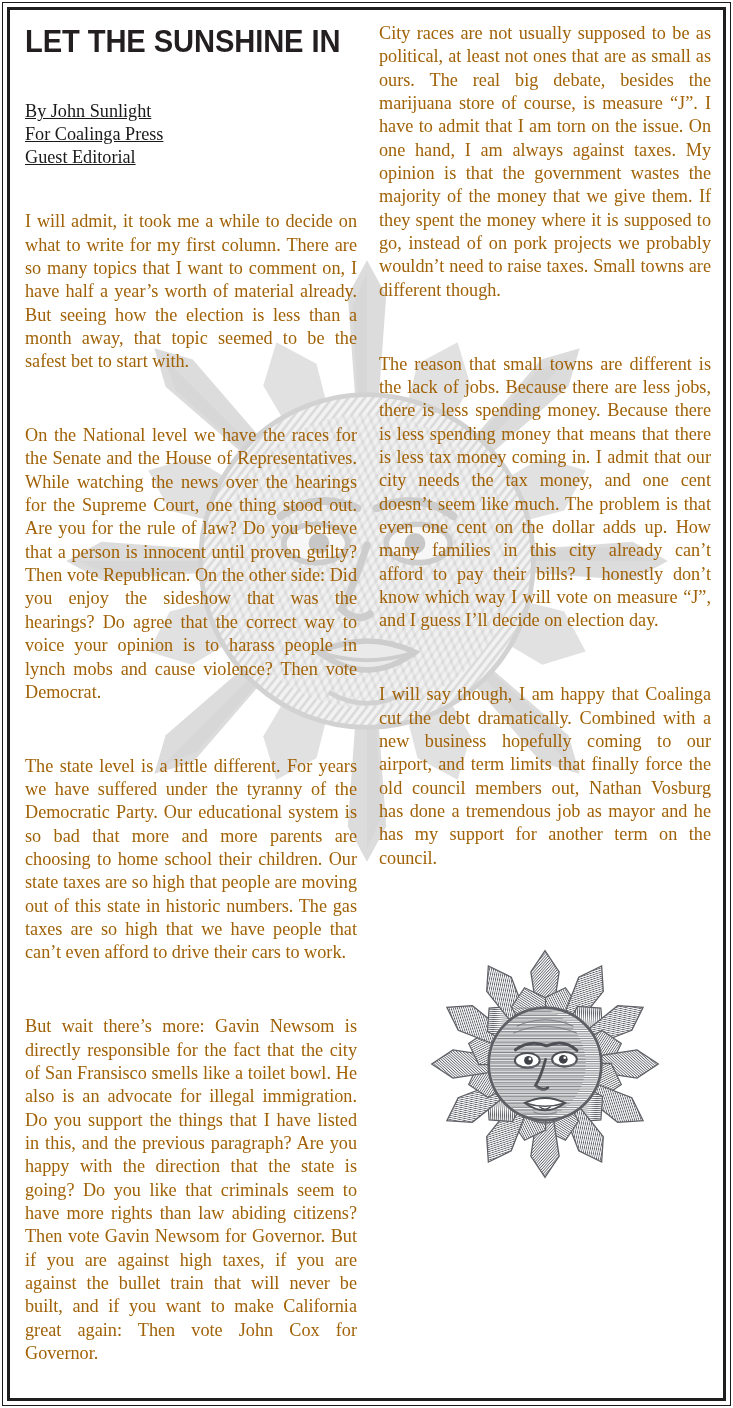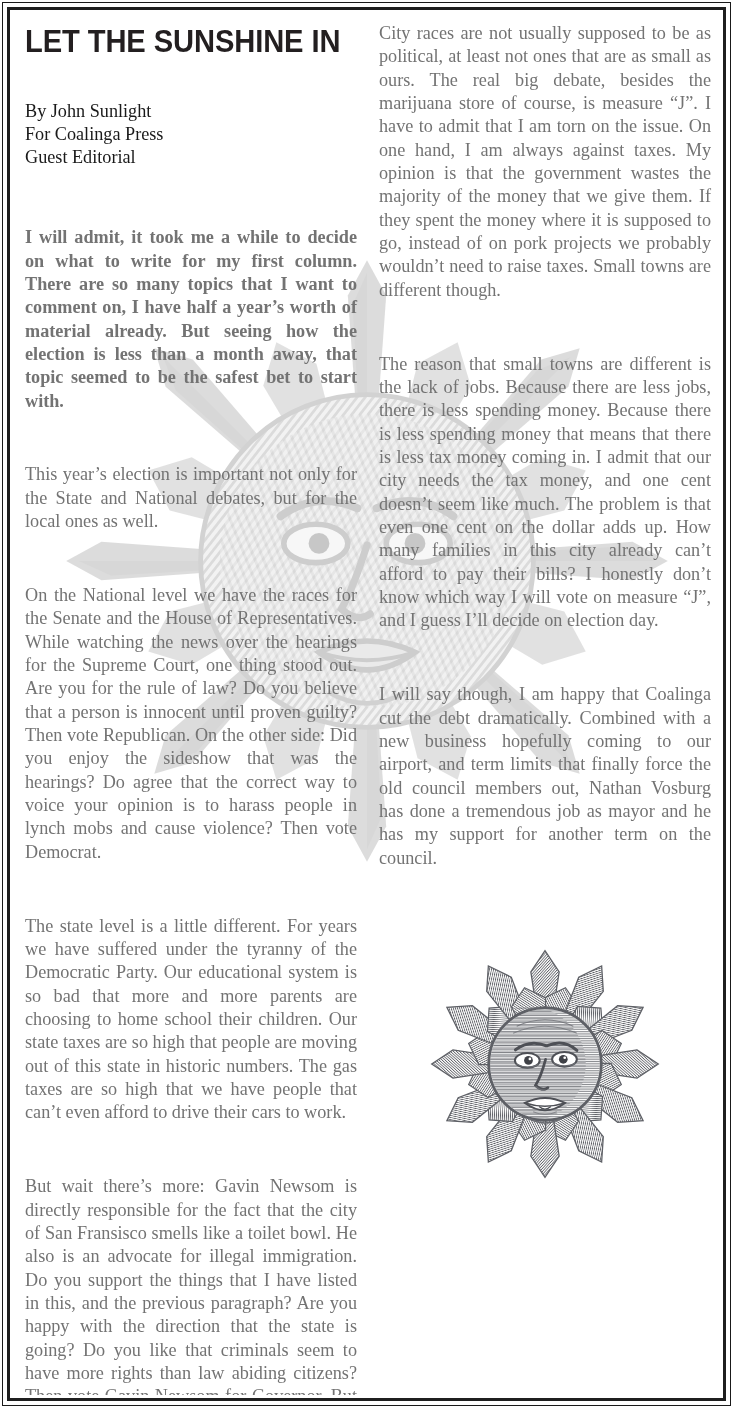--- a/index.html
+++ b/index.html
@@ -91,35 +91,35 @@
     transform: scaleX(0.955);
     transform-origin: left center;
     white-space: nowrap;
   }
   .byline {
     font-size: 18.2px;
     line-height: 1.265;
     color: #1a1a1a;
     margin: 0;
   }
-  .byline div { white-space: nowrap; }
+  .byline div { white-space: nowrap; text-decoration: underline; }
 
   
   p.body {
     font-size: 18.2px;
     line-height: 1.283;
     text-align: justify;
     text-justify: inter-word;
     margin: 0 0 14.5px 0;
     hyphens: auto;
     -webkit-hyphens: auto;
-    color: #737373;
+    color: #a16207;
   }
   p.body:last-child { margin-bottom: 16px; }
-  .col-left .first-para { margin-top: 21px; font-weight: bold; }
+  .col-left .first-para { margin-top: 5px; }
 
   
   .sun-art {
     margin: 25px auto 0 auto;
     width: 236px;
     height: 236px;
   }
   .sun-art svg { width: 100%; height: 100%; display: block; }
 </style>
 </head>
@@ -200,21 +200,20 @@
 
         <h1 class="headline">LET THE SUNSHINE IN</h1>
 
         <div class="byline">
           <div>By John Sunlight</div>
           <div>For Coalinga Press</div>
           <div>Guest Editorial</div>
         </div>
 
         <p class="body first-para">I will admit, it took me a while to decide on what to write for my first column. There are so many topics that I want to comment on, I have half a year’s worth of material already. But seeing how the election is less than a month away, that topic seemed to be the safest bet to start with.</p>
-        <p class="body">This year’s election is important not only for the State and National debates, but for the local ones as well.</p>
         <p class="body">On the National level we have the races for the Senate and the House of Representatives. While watching the news over the hearings for the Supreme Court, one thing stood out. Are you for the rule of law? Do you believe that a person is innocent until proven guilty? Then vote Republican. On the other side: Did you enjoy the sideshow that was the hearings? Do agree that the correct way to voice your opinion is to harass people in lynch mobs and cause violence? Then vote Democrat.</p>
         <p class="body">The state level is a little different. For years we have suffered under the tyranny of the Democratic Party. Our educational system is so bad that more and more parents are choosing to home school their children. Our state taxes are so high that people are moving out of this state in historic numbers. The gas taxes are so high that we have people that can’t even afford to drive their cars to work.</p>
         <p class="body">But wait there’s more: Gavin Newsom is directly responsible for the fact that the city of San Fransisco smells like a toilet bowl. He also is an advocate for illegal immigration. Do you support the things that I have listed in this, and the previous paragraph? Are you happy with the direction that the state is going? Do you like that criminals seem to have more rights than law abiding citizens? Then vote Gavin Newsom for Governor.  But if you are against high taxes, if you are against the bullet train that will never be built, and if you want to make California great again: Then vote John Cox for Governor.</p>
 
       </div>
 
       <div class="col col-right">
 
         <p class="body">City races are not usually supposed to be as political, at least not ones that are as small as ours. The real big debate, besides the marijuana store of course, is measure “J”. I have to admit that I am torn on the issue. On one hand, I am always against taxes. My opinion is that the government wastes the majority of the money that we give them. If they spent the money where it is supposed to go, instead of on pork projects we probably wouldn’t need to raise taxes. Small towns are different though.</p>
         <p class="body">The reason that small towns are different is the lack of jobs. Because there are less jobs, there is less spending money. Because there is less spending money that means that there is less tax money coming in. I admit that our city needs the tax money, and one cent doesn’t seem like much. The problem is that even one cent on the dollar adds up. How many families in this city already can’t afford to pay their bills? I honestly don’t know which way I will vote on measure “J”, and I guess I’ll decide on election day.</p>

